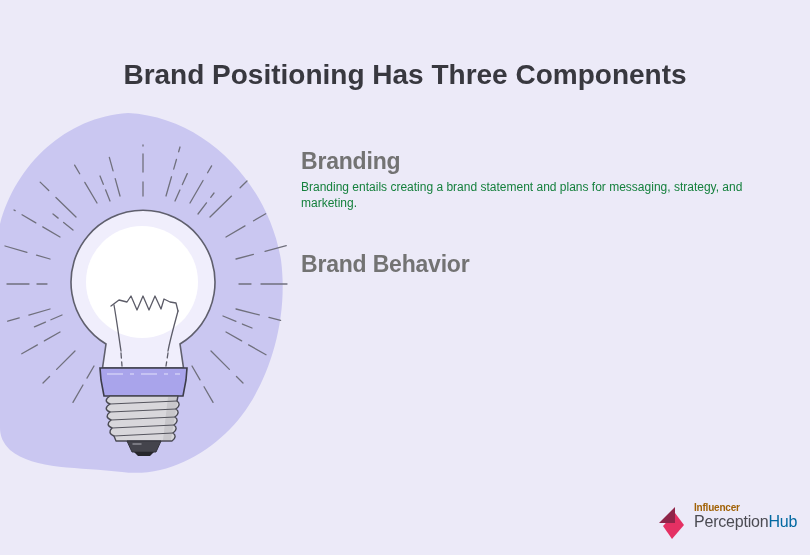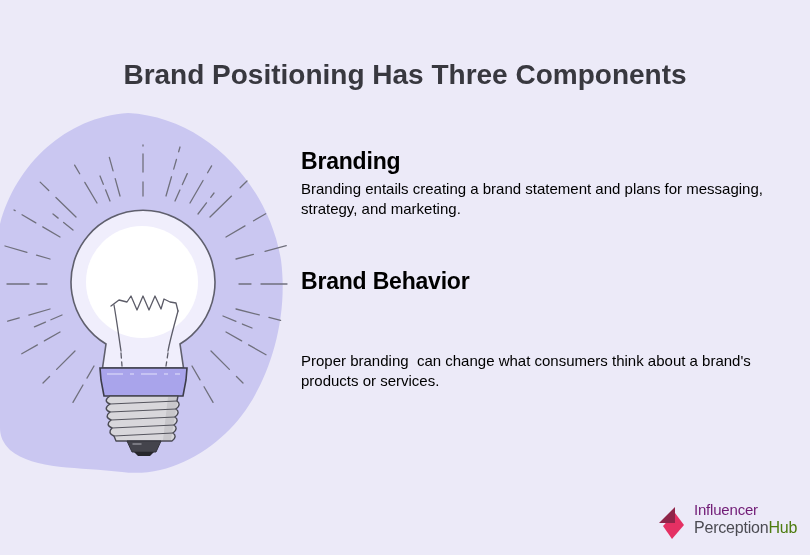--- a/index.html
+++ b/index.html
@@ -34,66 +34,66 @@
     height: 555px;
   }
   .sections {
     position: absolute;
     left: 301px;
     top: 0;
     width: 482px;
   }
   .section { position: absolute; left: 0; width: 482px; }
   .section-1 { top: 148px; }
-  .section-2 { top: 268px; }
+  .section-2 { top: 251px; }
   .section-3 { top: 351px; }
   .section h2 {
     margin: 0 0 4px 0;
     font-size: 23px;
     font-weight: 700;
-    color: #000000;
+    color: #737373;
     letter-spacing: -0.2px;
   }
   .section p {
     margin: 0;
-    font-size: 15px;
+    font-size: 12px;
     line-height: 1.35;
-    color: #000000;
+    color: #15803d;
     white-space: pre-wrap;
     max-width: 482px;
   }
   .logo {
     position: absolute;
     left: 659px;
     top: 502px;
     display: flex;
     align-items: flex-start;
   }
   .logo-mark {
     width: 27px;
     height: 37px;
     margin-top: 3px;
   }
   .logo-text {
     margin-left: 8px;
     line-height: 1.1;
   }
   .logo-line1 {
-    font-size: 15px;
-    font-weight: 400;
-    color: #701a75;
+    font-size: 10px;
+    font-weight: 700;
+    color: #a16207;
     letter-spacing: -0.2px;
   }
   .logo-line2 {
     font-size: 16px;
     font-weight: 400;
     color: #4b4b52;
     letter-spacing: -0.2px;
   }
-  .logo-line2 .hub { color: #4d7c0f; }
+  .logo-line2 .hub { color: #0369a1; }
 </style>
 </head>
 <body>
 
 <h1 class="title">Brand Positioning Has Three Components</h1>
 
 <svg class="illustration-svg" viewBox="0 0 810 555" xmlns="http://www.w3.org/2000/svg" aria-hidden="true">
 
   <path fill="#cac7f1" d="M 128 113
            C 205 117, 268 183, 281 260
@@ -182,21 +182,20 @@
 
 <div class="sections">
   <div class="section section-1">
     <h2>Branding</h2>
     <p>Branding entails creating a brand statement and plans for messaging, strategy, and marketing.</p>
   </div>
   <div class="section section-2">
     <h2>Brand Behavior</h2>
   </div>
   <div class="section section-3">
-    <p>Proper branding  can change what consumers think about a brand's products or services.</p>
   </div>
 </div>
 
 <div class="logo">
   <svg class="logo-mark" viewBox="0 0 27 37" xmlns="http://www.w3.org/2000/svg" aria-hidden="true">
     <polygon points="4,21 16,8 25,20 13,34" fill="#e43063"></polygon>
     <polygon points="0,18 16,2 16,18" fill="#8f2449"></polygon>
   </svg>
   <div class="logo-text">
     <div class="logo-line1">Influencer</div>

